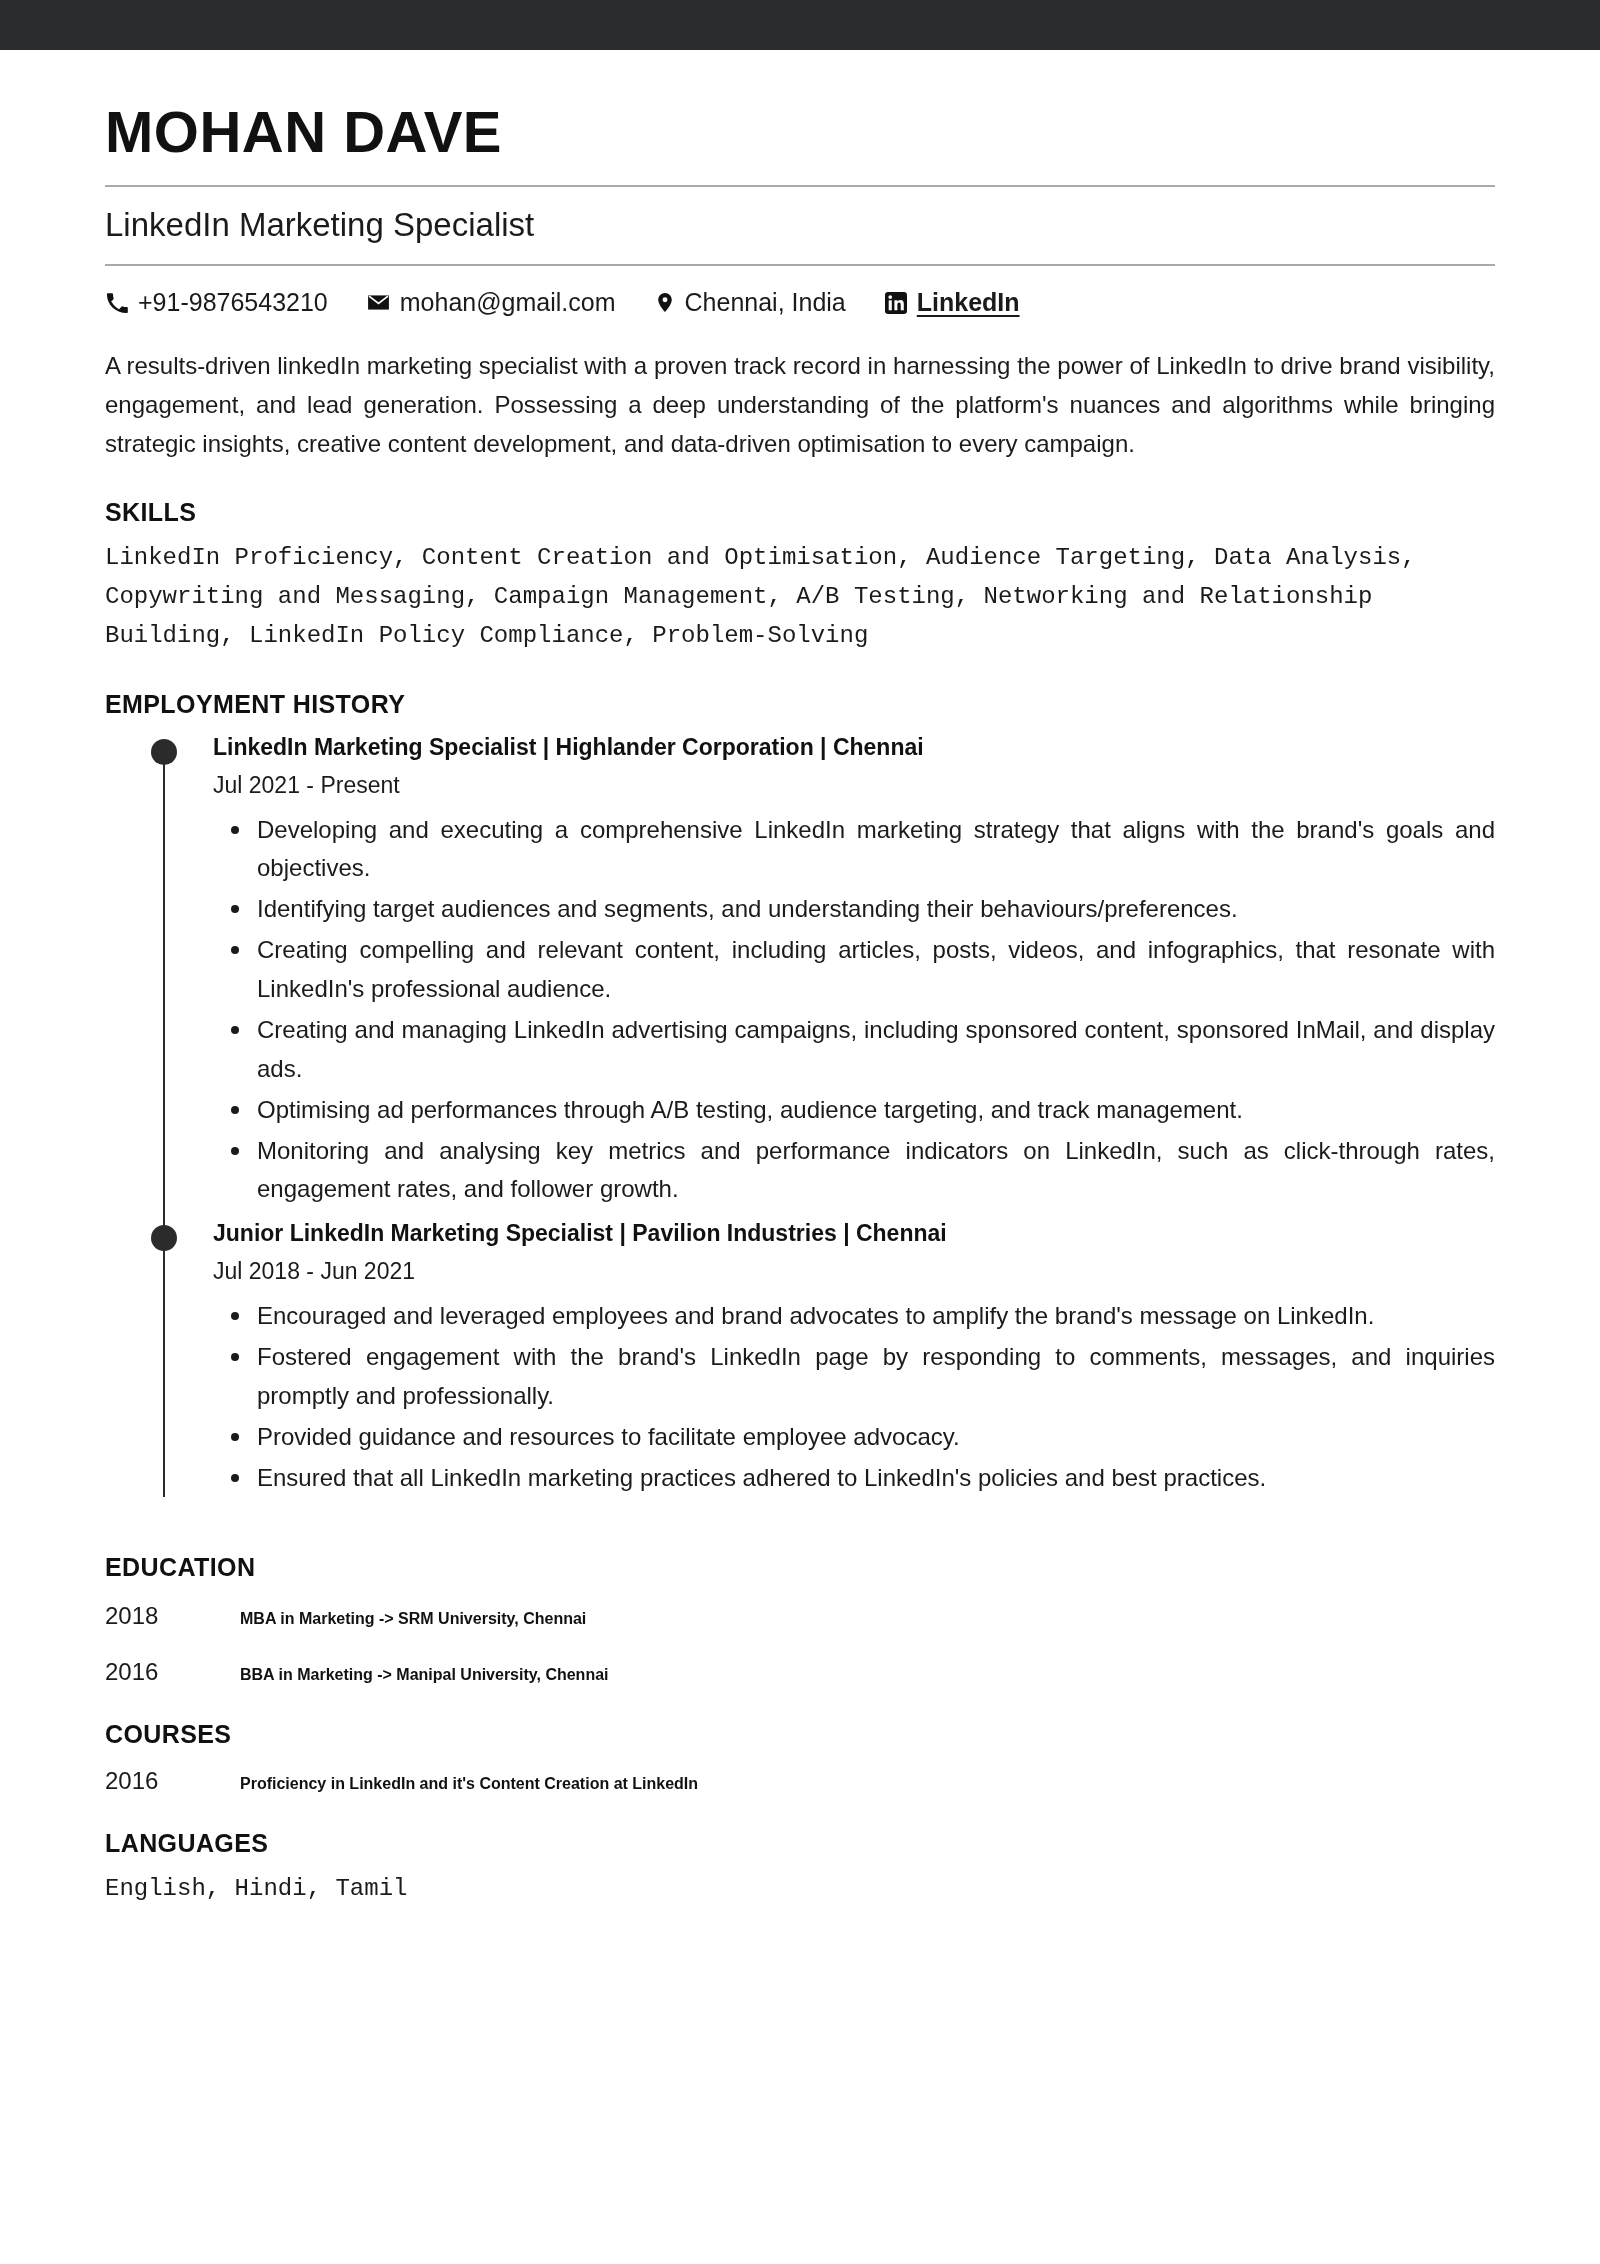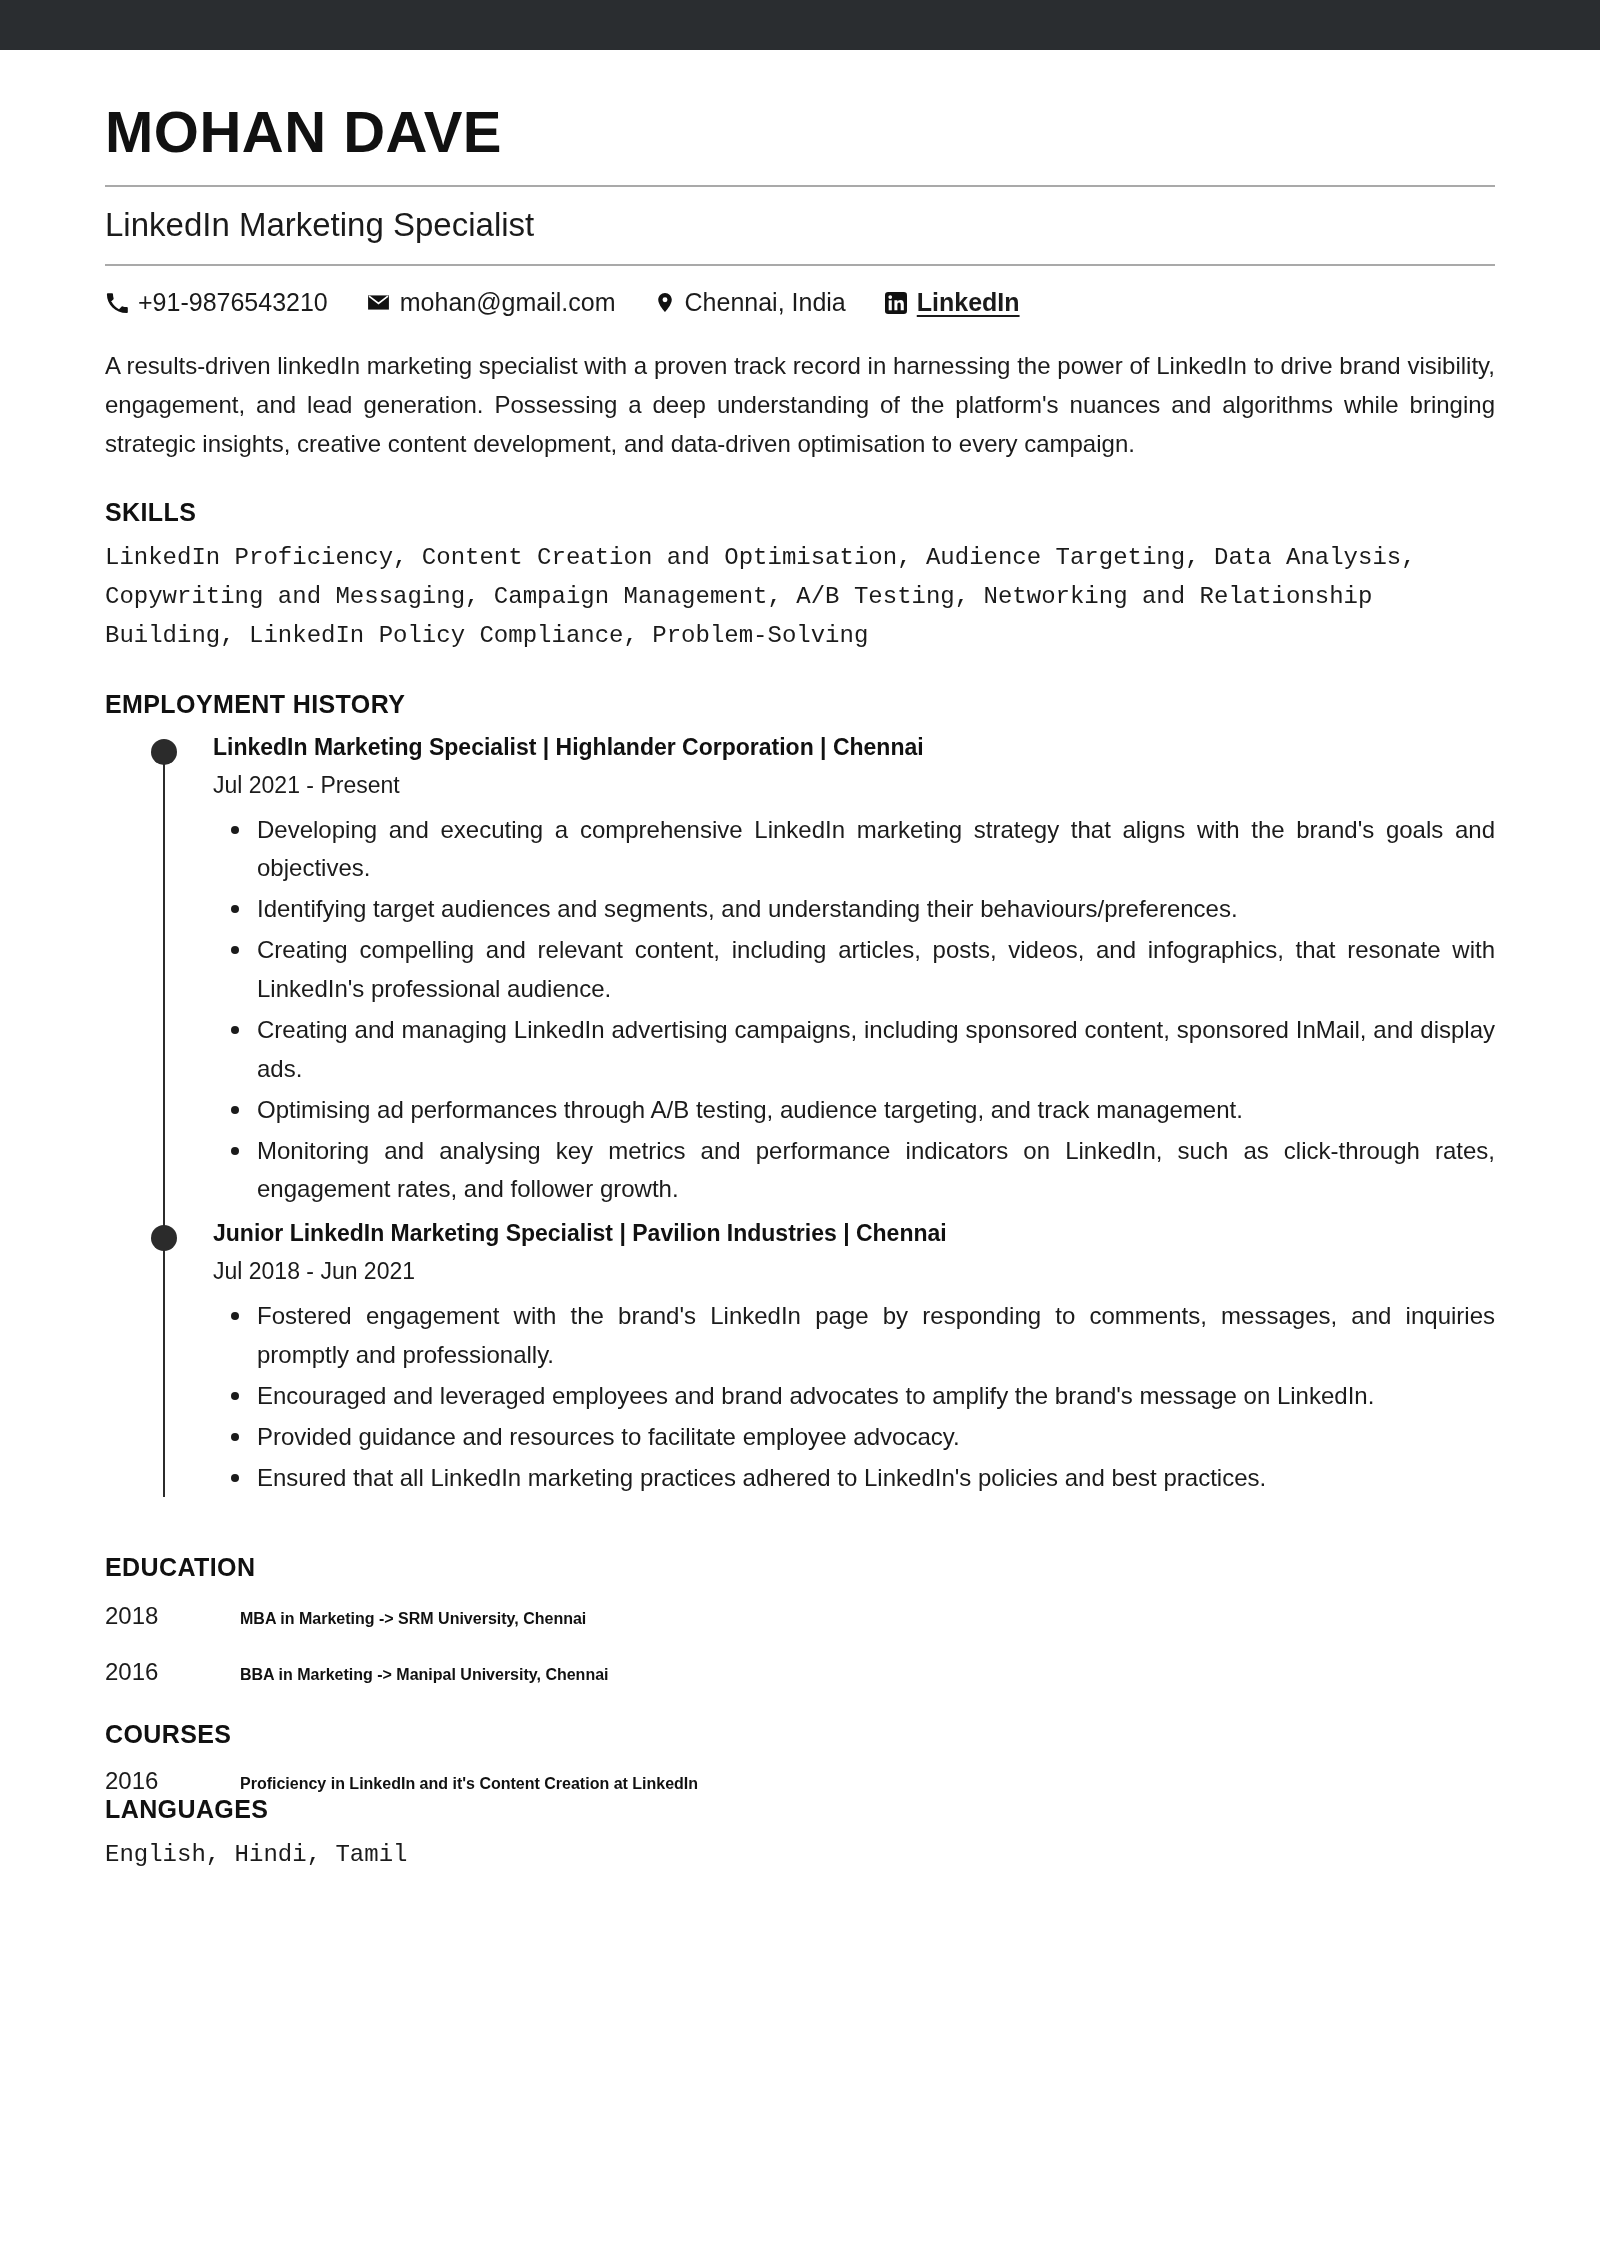--- a/index.html
+++ b/index.html
@@ -186,21 +186,21 @@
   }
   .dtext {
     font-size: 16px;
     font-weight: 700;
     color: #111111;
   }
   .edu-section { margin-top: 56px; }
   .edu-list { margin-top: 20px; }
   .courses-section { margin-top: 34px; }
   .courses-list { margin-top: 18px; }
-  .lang-section { }
+  .lang-section { margin-top: 34px; }
 </style>
 </head>
 <body>
 
 <div class="topbar"></div>
 
 <div class="page">
 
   <h1 class="name">MOHAN DAVE</h1>
 
@@ -279,22 +279,22 @@
           <li>Optimising ad performances through A/B testing, audience targeting, and track management.</li>
           <li>Monitoring and analysing key metrics and performance indicators on LinkedIn, such as click-through rates, engagement rates, and follower growth.</li>
         </ul>
       </div>
 
       <div class="job">
         <span class="dot"></span>
         <div class="job-head">Junior LinkedIn Marketing Specialist  | Pavilion Industries |  Chennai</div>
         <div class="job-dates">Jul 2018 - Jun 2021</div>
         <ul class="bullets">
+          <li>Encouraged and leveraged employees and brand advocates to amplify the brand's message on LinkedIn.</li>
           <li>Fostered engagement with the brand's LinkedIn page by responding to comments, messages, and inquiries promptly and professionally.</li>
-          <li>Encouraged and leveraged employees and brand advocates to amplify the brand's message on LinkedIn.</li>
           <li>Provided guidance and resources to facilitate employee advocacy.</li>
           <li>Ensured that all LinkedIn marketing practices adhered to LinkedIn's policies and best practices.</li>
         </ul>
       </div>
     </div>
   </div>
 
   <div class="edu-section">
     <div class="section-title">EDUCATION</div>
     <div class="edu-list">

